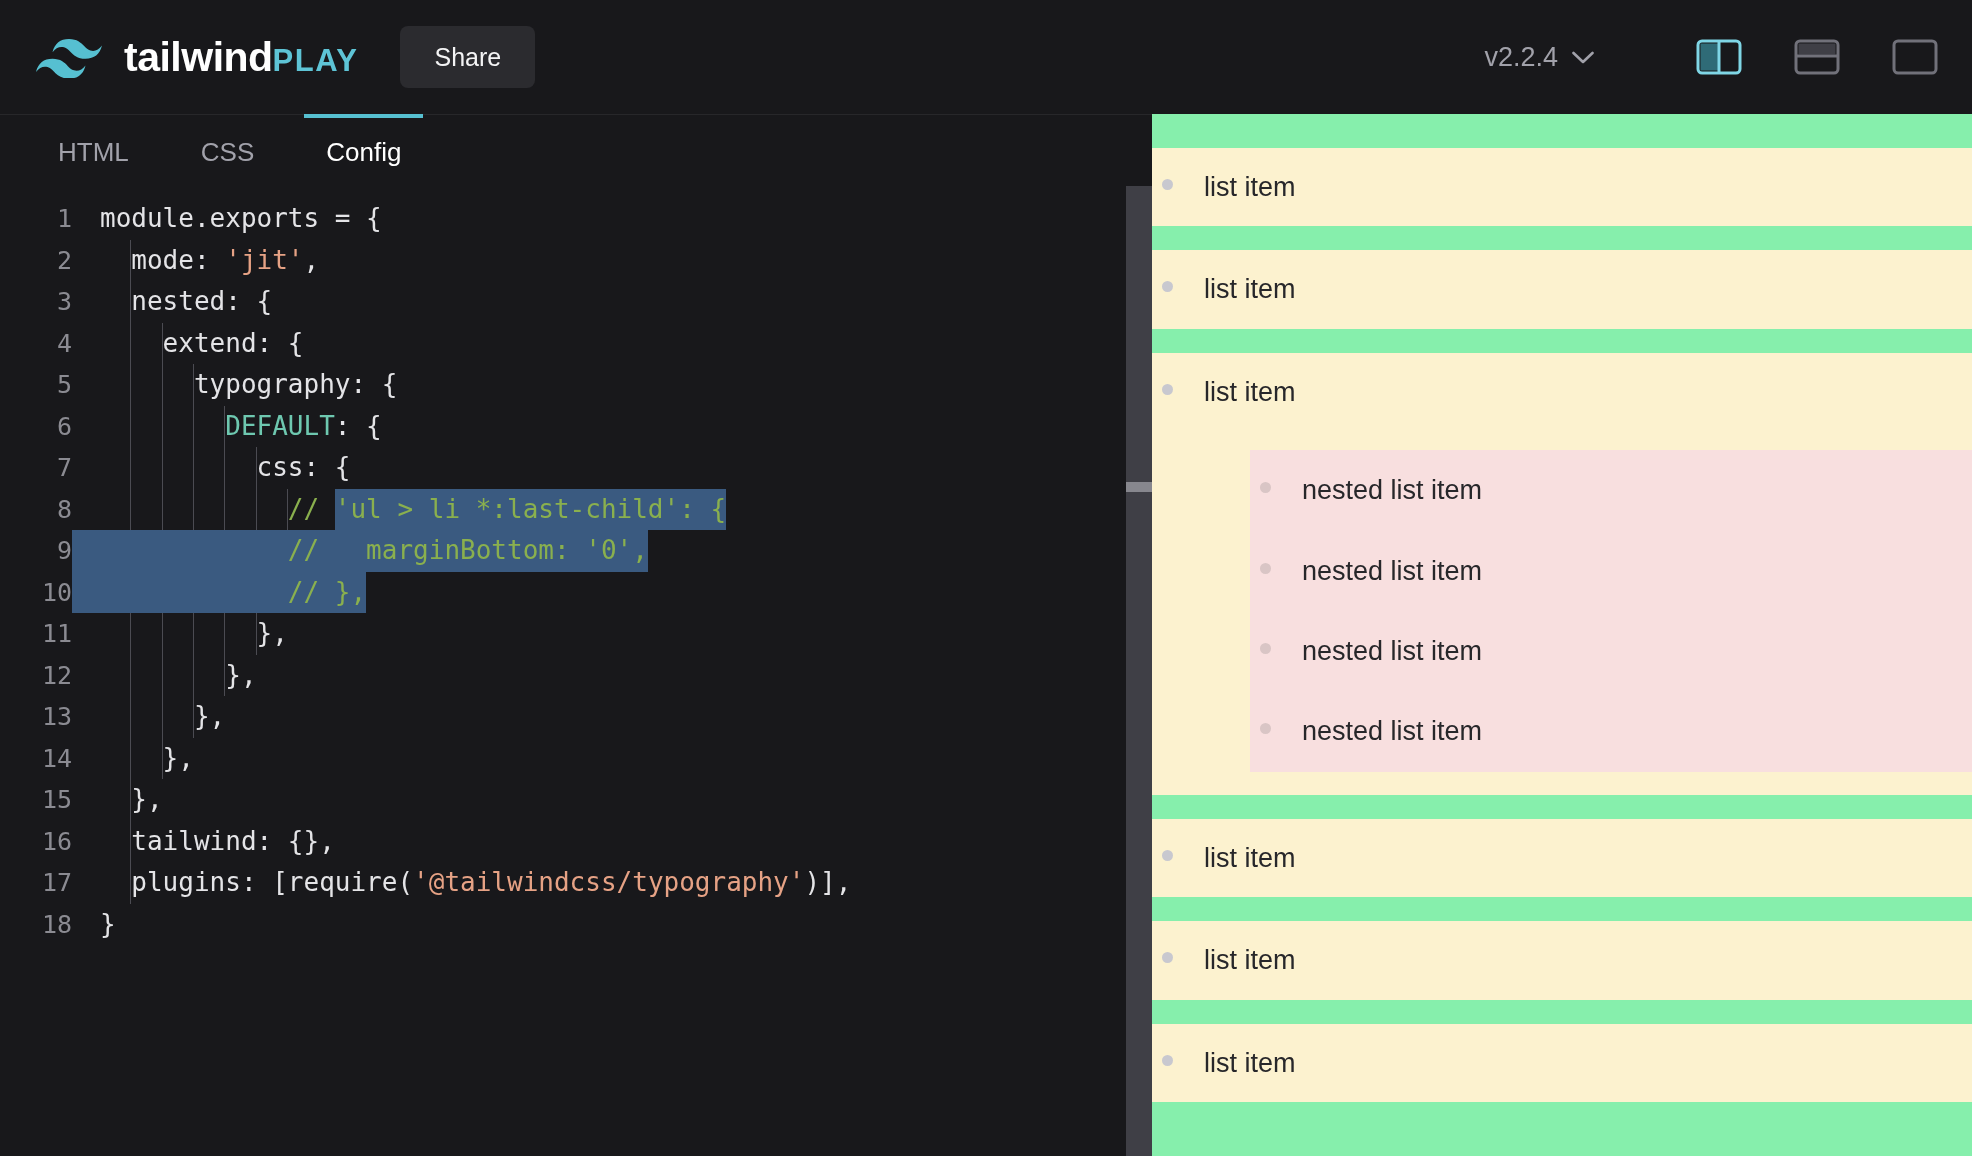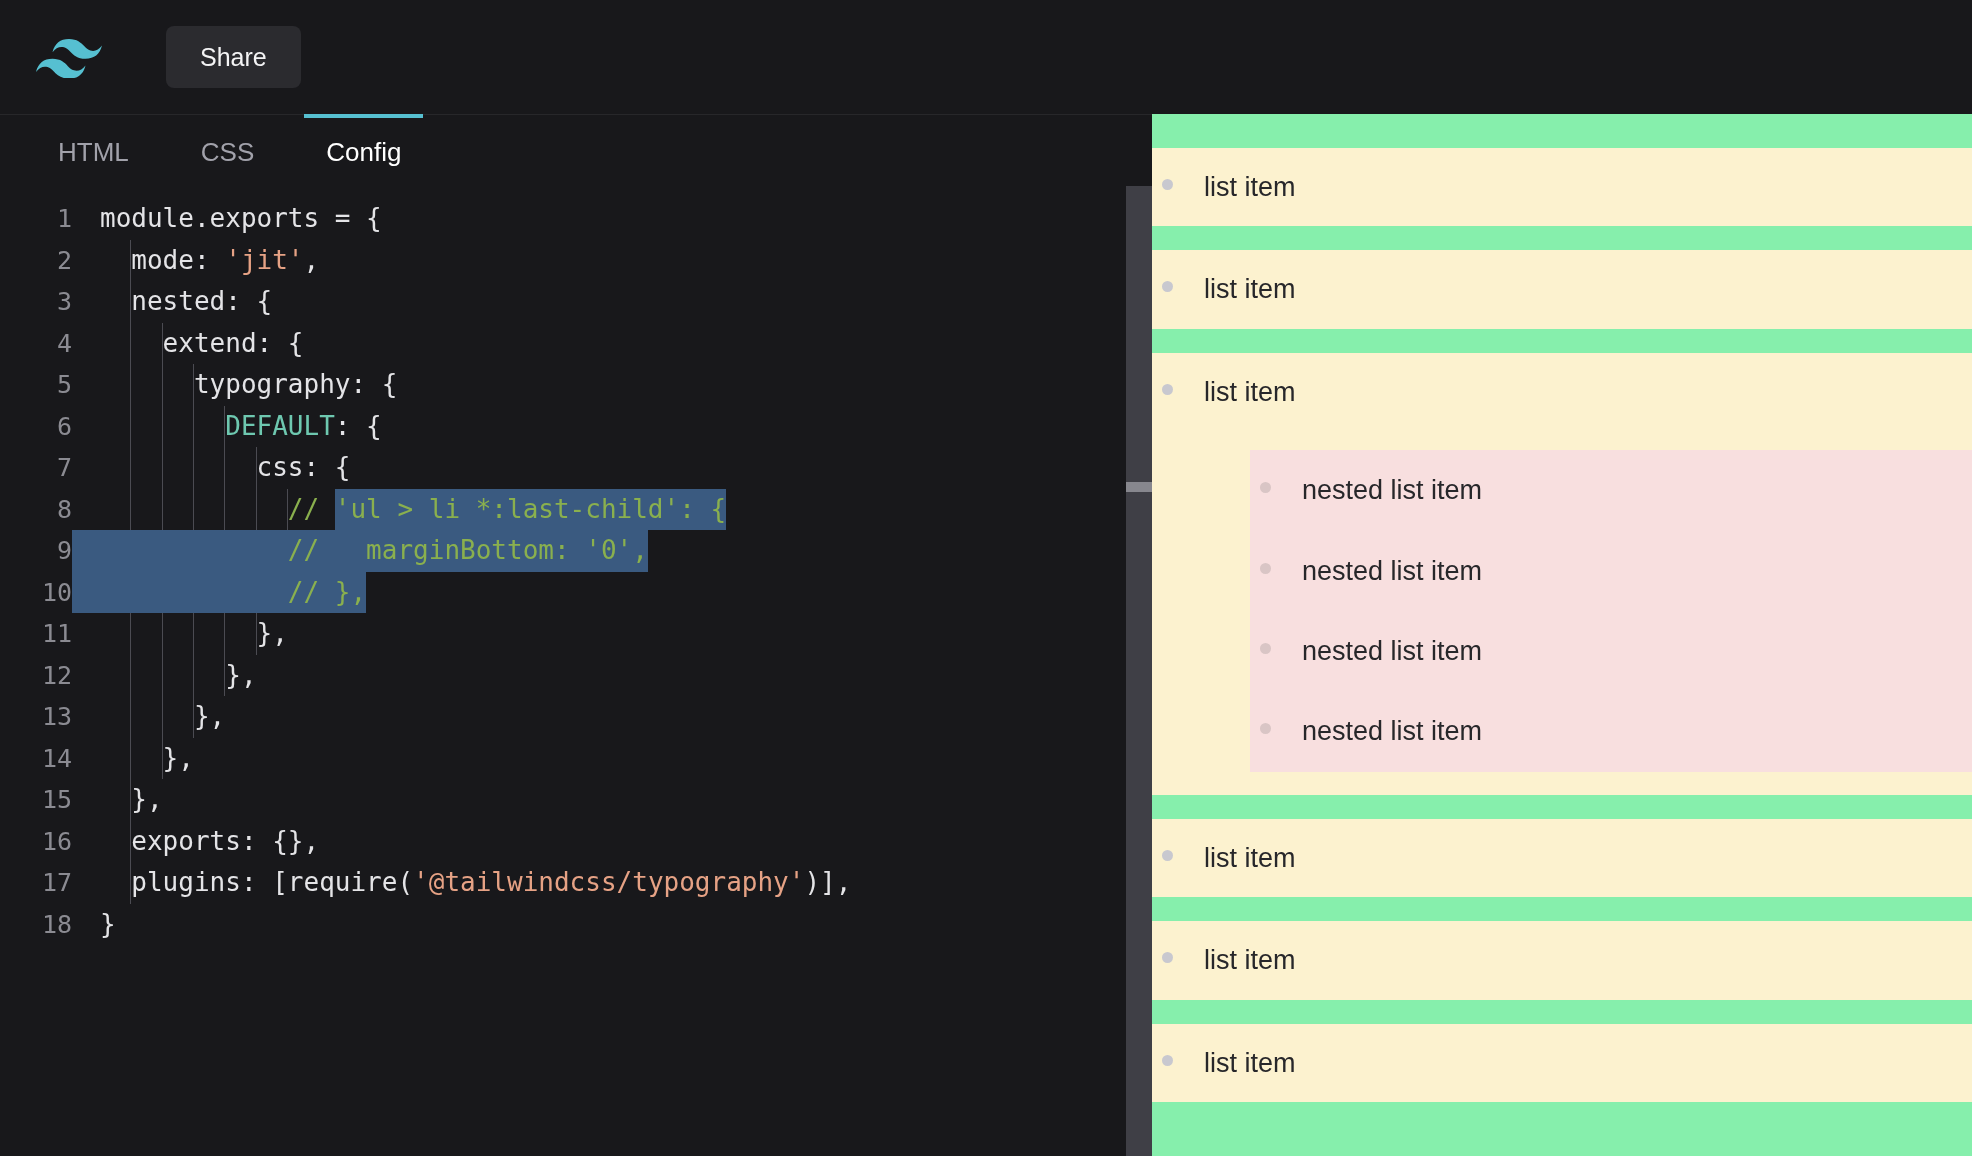--- a/index.html
+++ b/index.html
@@ -206,24 +206,49 @@
 </head>
 <body>
 
 <div id="app">
 
   <div class="header">
     <div class="brand">
       <svg class="logo-icon" viewBox="0 0 66 42">
         <path fill="#56c0d1" d="M33 3C24.2 3 18.7 7.4 16.5 16.2c3.3-4.4 7.15-6.05 11.55-4.95 2.51.63 4.31 2.45 6.29 4.47C37.57 19.01 41.3 22.8 49.5 22.8c8.8 0 14.3-4.4 16.5-13.2-3.3 4.4-7.15 6.05-11.55 4.95-2.51-.63-4.31-2.45-6.29-4.47C44.93 6.79 41.2 3 33 3zM16.5 22.8C7.7 22.8 2.2 27.2 0 36c3.3-4.4 7.15-6.05 11.55-4.95 2.51.63 4.31 2.45 6.29 4.47C21.07 38.81 24.8 42.6 33 42.6c8.8 0 14.3-4.4 16.5-13.2-3.3 4.4-7.15 6.05-11.55 4.95-2.51-.63-4.31-2.45-6.29-4.47-3.23-3.29-6.96-7.08-15.16-7.08z"></path>
       </svg>
+      <div class="brand-text"><span class="tw">tailwind</span><span class="play">PLAY</span></div>
     </div>
 
     <button class="share-btn">Share</button>
 
+    <div class="header-right">
+      <div class="version-select">
+        <span>v2.2.4</span>
+        <svg class="chev" viewBox="0 0 22 13">
+          <path d="M1.5 2 L11 11 L20.5 2" fill="none" stroke="#a1a1aa" stroke-width="2.6" stroke-linecap="round" stroke-linejoin="round"></path>
+        </svg>
+      </div>
+
+      <svg class="layout-btn" viewBox="0 0 46 46">
+        <rect x="2" y="7" width="42" height="32" rx="4" fill="none" stroke="#7fd6e6" stroke-width="3"></rect>
+        <rect x="4.5" y="9.5" width="18" height="27" fill="#2f6b77"></rect>
+        <line x1="23" y1="7" x2="23" y2="39" stroke="#7fd6e6" stroke-width="3"></line>
+      </svg>
+
+      <svg class="layout-btn" viewBox="0 0 46 46">
+        <rect x="2" y="7" width="42" height="32" rx="4" fill="none" stroke="#71717a" stroke-width="3"></rect>
+        <rect x="4.5" y="9.5" width="37" height="11" fill="#3f3f46"></rect>
+        <line x1="2" y1="22" x2="44" y2="22" stroke="#71717a" stroke-width="3"></line>
+      </svg>
+
+      <svg class="layout-btn" viewBox="0 0 46 46">
+        <rect x="2" y="7" width="42" height="32" rx="4" fill="none" stroke="#71717a" stroke-width="3"></rect>
+      </svg>
+    </div>
   </div>
 
   <div class="main">
 
     <div class="editor-pane">
       <div class="tabbar">
         <div class="tab">HTML</div>
         <div class="tab">CSS</div>
         <div class="tab active">Config</div>
       </div>
@@ -238,21 +263,21 @@
             <div class="row"><div class="lnum">6</div><div class="lcode"><div class="guide" style="left: 58.3px;"></div><div class="guide" style="left: 89.6px;"></div><div class="guide" style="left: 120.9px;"></div><div class="guide" style="left: 152.2px;"></div><span class="txt">        <span class="def">DEFAULT</span>: {</span></div></div>
             <div class="row"><div class="lnum">7</div><div class="lcode"><div class="guide" style="left: 58.3px;"></div><div class="guide" style="left: 89.6px;"></div><div class="guide" style="left: 120.9px;"></div><div class="guide" style="left: 152.2px;"></div><div class="guide" style="left: 183.5px;"></div><span class="txt">          css: {</span></div></div>
             <div class="row"><div class="lnum">8</div><div class="lcode"><div class="guide" style="left: 58.3px;"></div><div class="guide" style="left: 89.6px;"></div><div class="guide" style="left: 120.9px;"></div><div class="guide" style="left: 152.2px;"></div><div class="guide" style="left: 183.5px;"></div><div class="guide" style="left: 214.8px;"></div><div class="selrow-bg" style="left: 262.75px; width: 391.25px;"></div><span class="txt">            <span class="com">// 'ul &gt; li *:last-child': {</span></span></div></div>
             <div class="row"><div class="lnum">9</div><div class="lcode"><div class="guide" style="left: 58.3px;"></div><div class="guide" style="left: 89.6px;"></div><div class="guide" style="left: 120.9px;"></div><div class="guide" style="left: 152.2px;"></div><div class="guide" style="left: 183.5px;"></div><div class="guide" style="left: 214.8px;"></div><div class="selrow-bg" style="left: 0px; width: 575.75px;"></div><span class="txt">            <span class="com">//   marginBottom: '0',</span></span></div><div class="selrow-bg" style="left: 72px; width: 28px; z-index: 0;"></div></div>
             <div class="row"><div class="lnum">10</div><div class="lcode"><div class="guide" style="left: 58.3px;"></div><div class="guide" style="left: 89.6px;"></div><div class="guide" style="left: 120.9px;"></div><div class="guide" style="left: 152.2px;"></div><div class="guide" style="left: 183.5px;"></div><div class="guide" style="left: 214.8px;"></div><div class="selrow-bg" style="left: 0px; width: 294.05px;"></div><span class="txt">            <span class="com">// },</span></span></div><div class="selrow-bg" style="left: 72px; width: 28px; z-index: 0;"></div></div>
             <div class="row"><div class="lnum">11</div><div class="lcode"><div class="guide" style="left: 58.3px;"></div><div class="guide" style="left: 89.6px;"></div><div class="guide" style="left: 120.9px;"></div><div class="guide" style="left: 152.2px;"></div><div class="guide" style="left: 183.5px;"></div><span class="txt">          },</span></div></div>
             <div class="row"><div class="lnum">12</div><div class="lcode"><div class="guide" style="left: 58.3px;"></div><div class="guide" style="left: 89.6px;"></div><div class="guide" style="left: 120.9px;"></div><div class="guide" style="left: 152.2px;"></div><span class="txt">        },</span></div></div>
             <div class="row"><div class="lnum">13</div><div class="lcode"><div class="guide" style="left: 58.3px;"></div><div class="guide" style="left: 89.6px;"></div><div class="guide" style="left: 120.9px;"></div><span class="txt">      },</span></div></div>
             <div class="row"><div class="lnum">14</div><div class="lcode"><div class="guide" style="left: 58.3px;"></div><div class="guide" style="left: 89.6px;"></div><span class="txt">    },</span></div></div>
             <div class="row"><div class="lnum">15</div><div class="lcode"><div class="guide" style="left: 58.3px;"></div><span class="txt">  },</span></div></div>
-            <div class="row"><div class="lnum">16</div><div class="lcode"><div class="guide" style="left: 58.3px;"></div><span class="txt">  exports: {},</span></div></div>
+            <div class="row"><div class="lnum">16</div><div class="lcode"><div class="guide" style="left: 58.3px;"></div><span class="txt">  tailwind: {},</span></div></div>
             <div class="row"><div class="lnum">17</div><div class="lcode"><div class="guide" style="left: 58.3px;"></div><span class="txt">  plugins: [require(<span class="str">'@tailwindcss/typography'</span>)],</span></div></div>
             <div class="row"><div class="lnum">18</div><div class="lcode"><span class="txt">}</span></div></div>
           </div>
         <div class="v-scroll">
           <div class="v-scroll-thumb"></div>
         </div>
       </div>
     </div>
 
     <div class="preview-pane">

